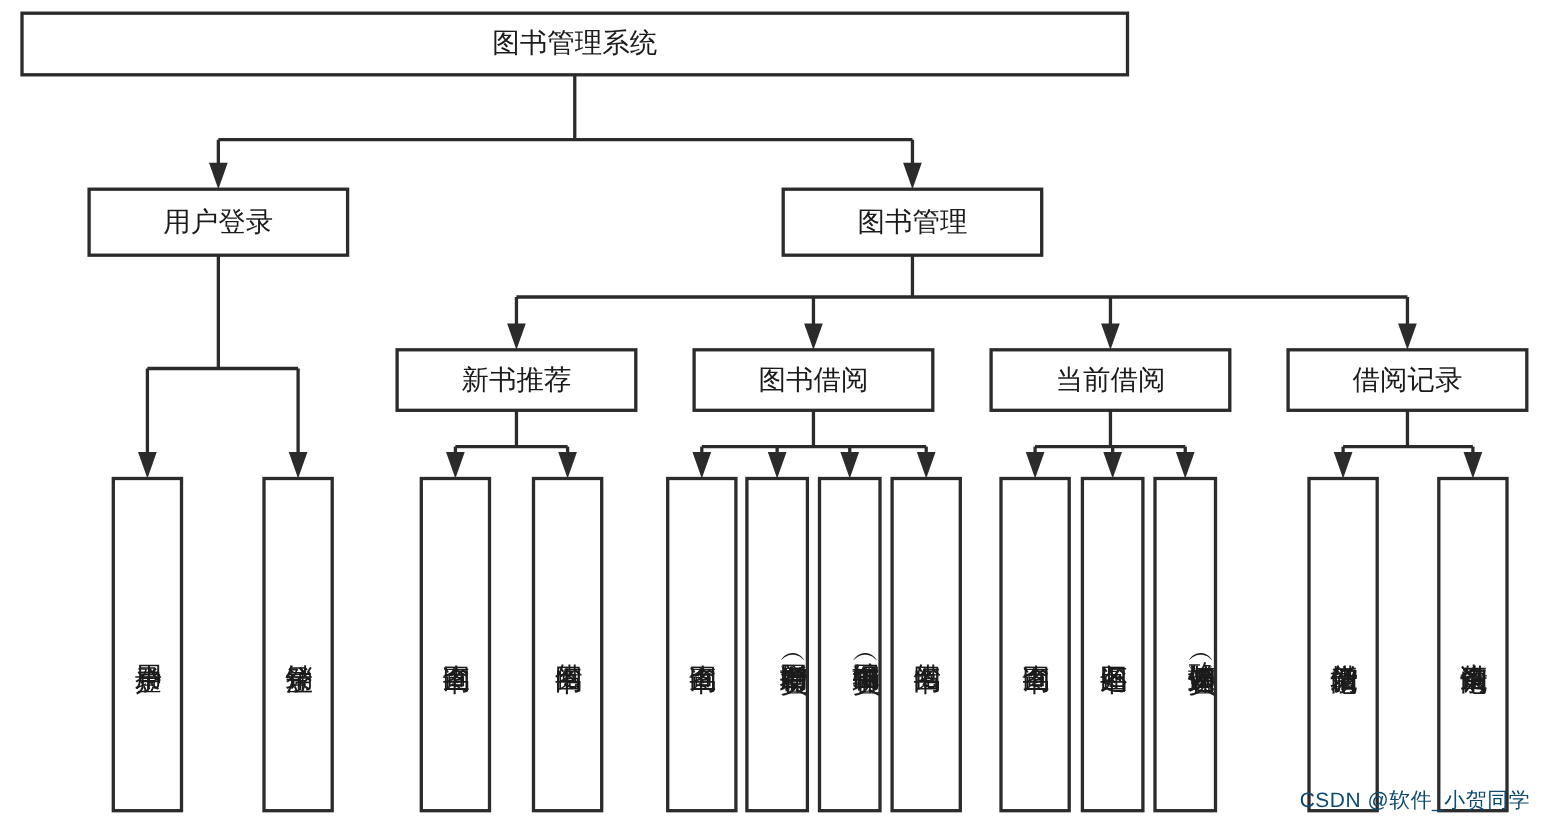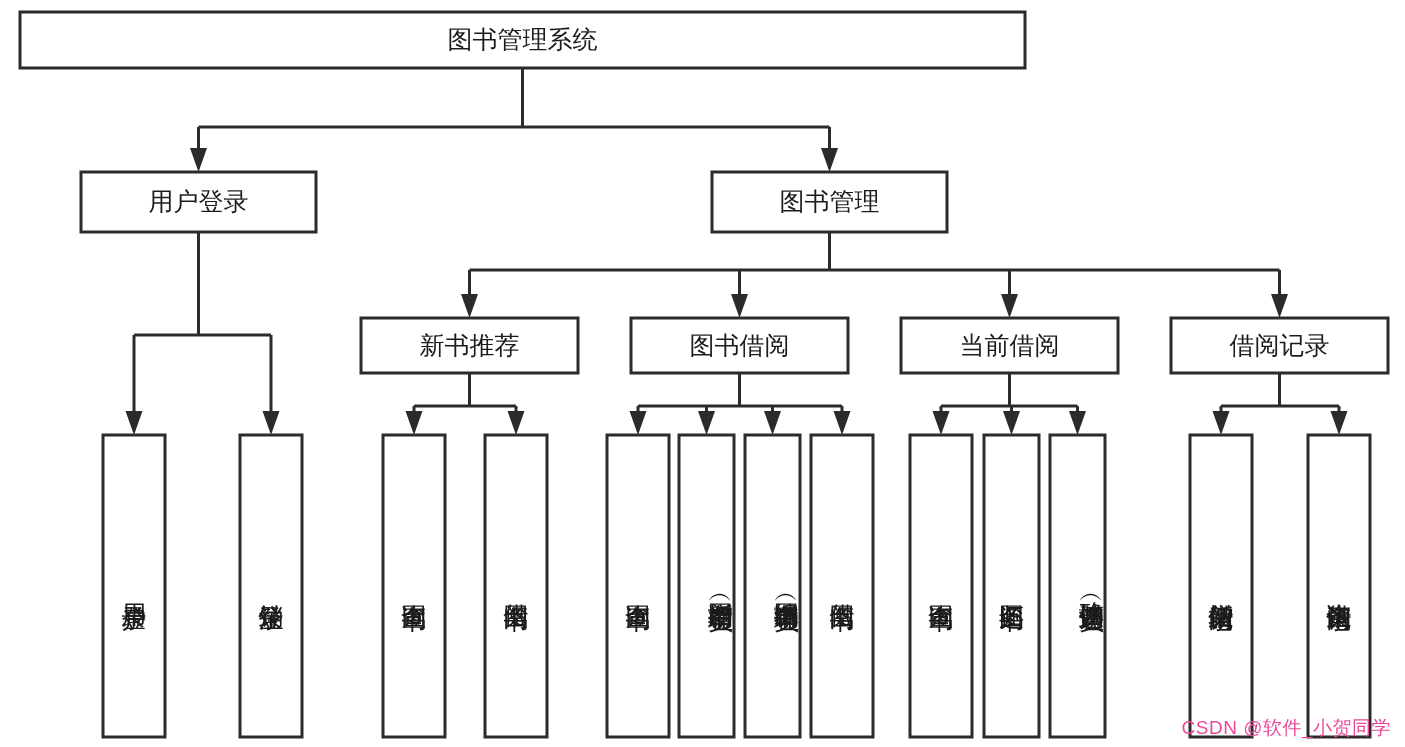--- a/index.html
+++ b/index.html
@@ -65,21 +65,21 @@
     justify-content: center;
     white-space: nowrap;
     pointer-events: none;
   }
   .watermark {
     position: absolute;
     right: 14px;
     bottom: 6px;
     font-family: "Liberation Sans", "DejaVu Sans", sans-serif;
     font-size: 19px;
-    color: #ec4899;
+    color: #0c4a6e;
     letter-spacing: 0.5px;
     white-space: nowrap;
   }
 </style>
 </head>
 <body>
 
 <div id="diagram-root">
 
   <svg id="flowchart" viewBox="0 0 1405 747" xmlns="http://www.w3.org/2000/svg">

